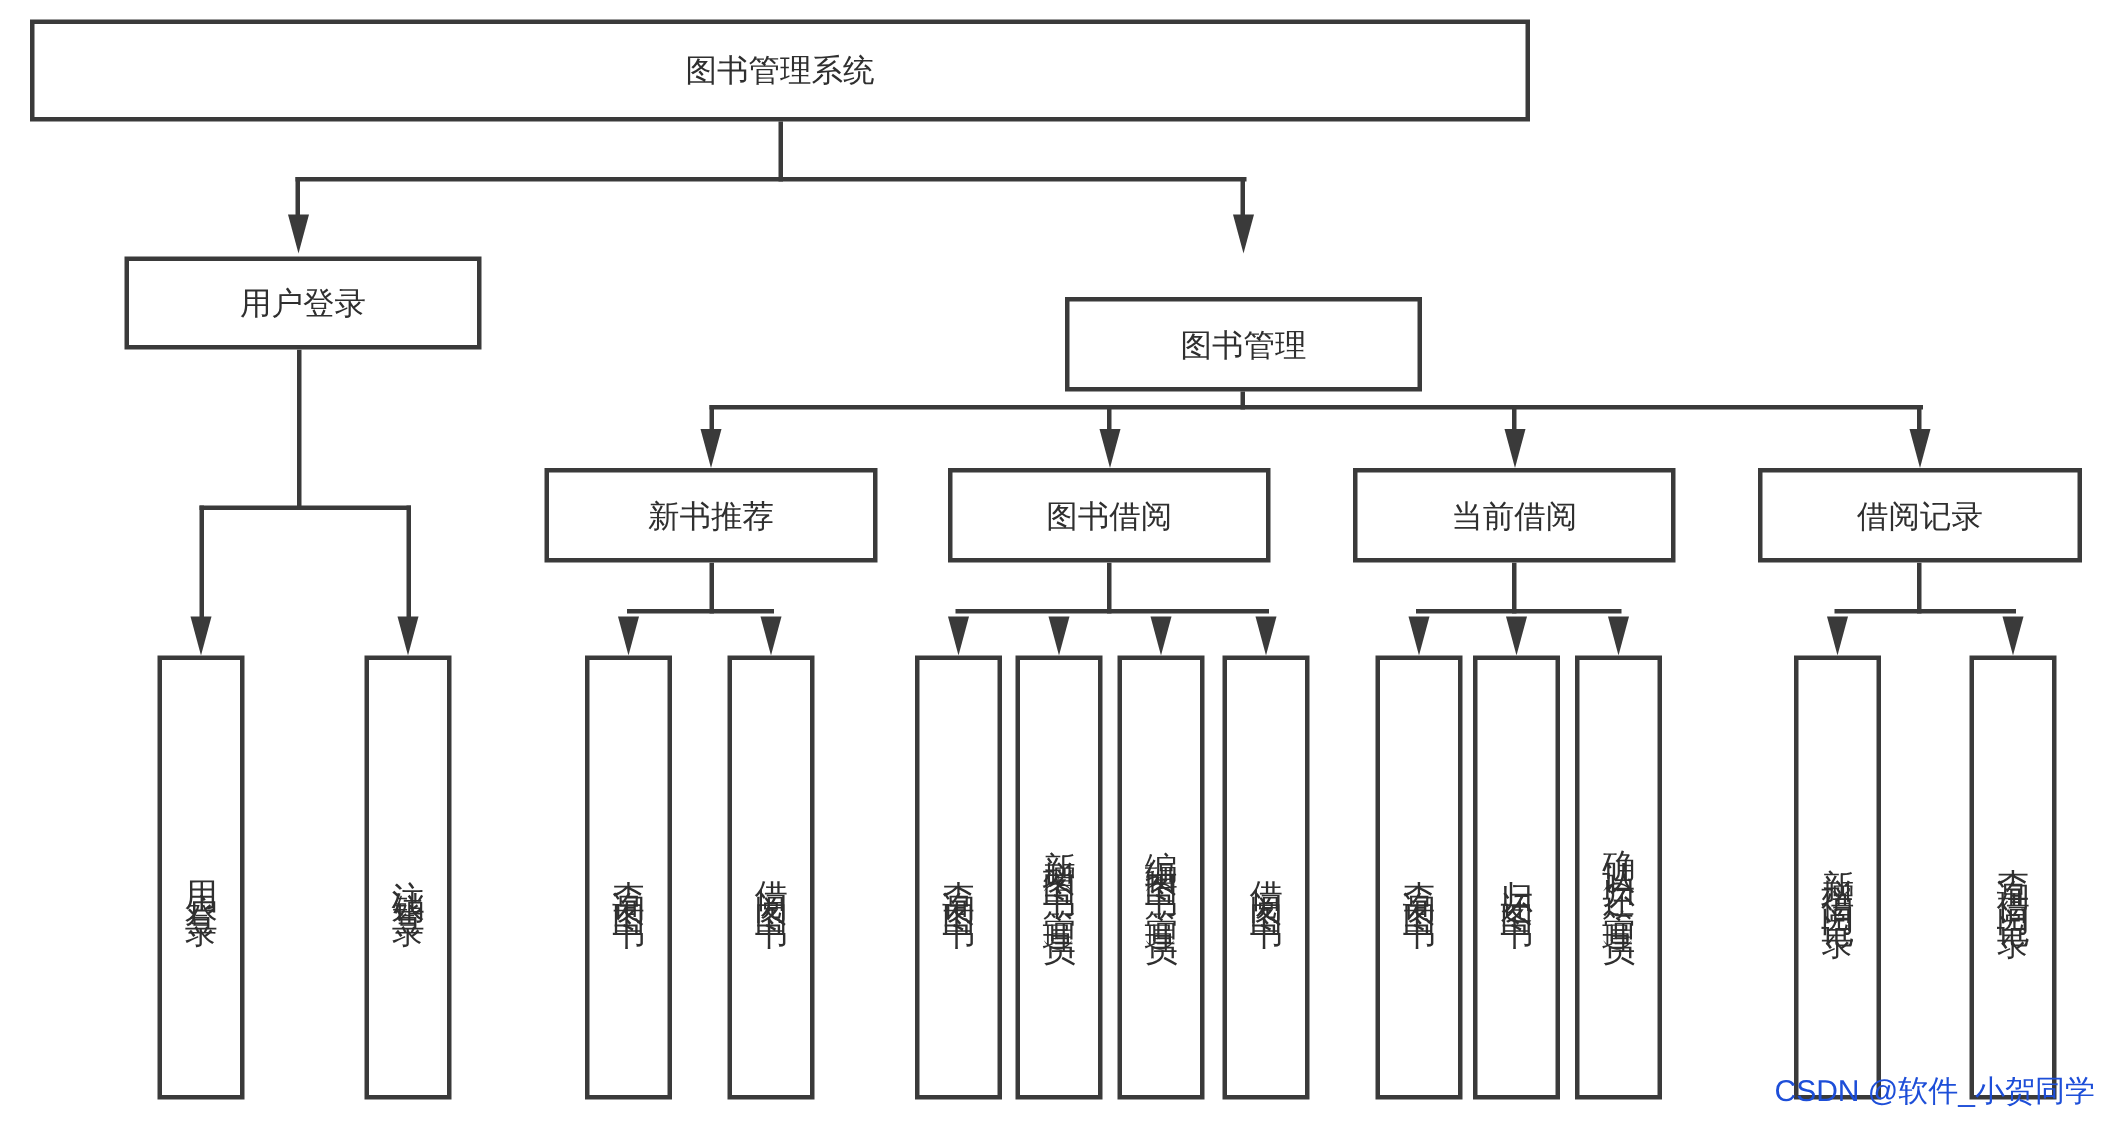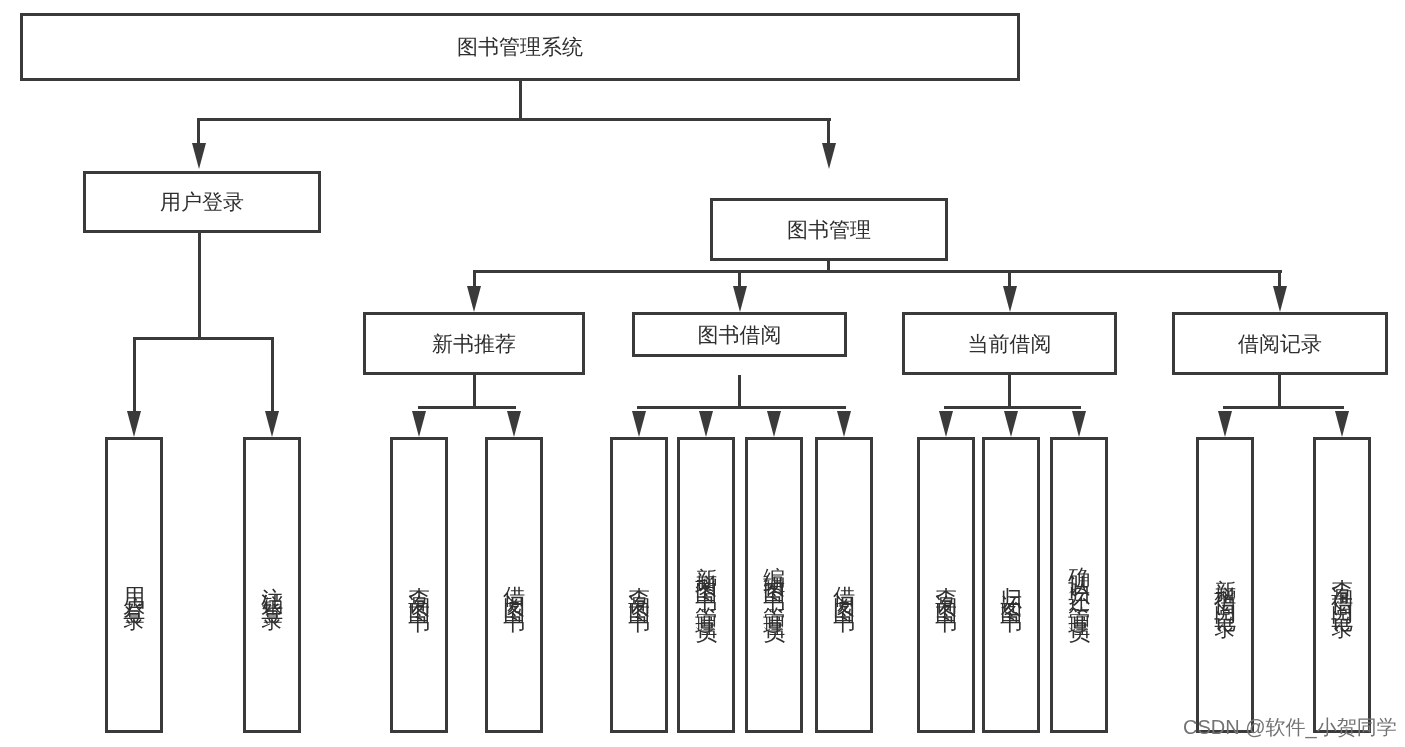--- a/index.html
+++ b/index.html
@@ -21,21 +21,21 @@
   }
   .hl { position:absolute; height:3px; background:#3a3a3a; z-index:1; }
   .vl { position:absolute; width:3px;  background:#3a3a3a; z-index:1; }
   .arr {
     position:absolute; width:0; height:0; z-index:1;
     border-left:7px solid transparent; border-right:7px solid transparent;
     border-top:26px solid #3a3a3a;
   }
   #watermark {
     position:absolute; left:1183px; top:714px; z-index:5;
-    font-size:20px; color:#737373; white-space:nowrap;
+    font-size:20px; color:#1d4ed8; white-space:nowrap;
   }
 </style>
 </head>
 <body>
 
 <div id="stage">
 
   <div class="box" style="left:20px; top:13px; width:1000px; height:68px;">
     <span class="lbl">图书管理系统</span>
   </div>
@@ -45,21 +45,21 @@
   </div>
 
   <div class="box" style="left:710px; top:170px; width:238px; height:63px;margin-top:28px;">
     <span class="lbl">图书管理</span>
   </div>
 
   <div class="box" style="left:363px; top:312px; width:222px; height:63px;">
     <span class="lbl">新书推荐</span>
   </div>
 
-  <div class="box" style="left:632px; top:312px; width:215px; height:45px;">
+  <div class="box" style="left:632px; top:312px; width:215px; height:63px;">
     <span class="lbl">图书借阅</span>
   </div>
 
   <div class="box" style="left:902px; top:312px; width:215px; height:63px;align-items:center;">
     <span class="lbl">当前借阅</span>
   </div>
 
   <div class="box" style="left:1172px; top:312px; width:216px; height:63px;">
     <span class="lbl">借阅记录</span>
   </div>

